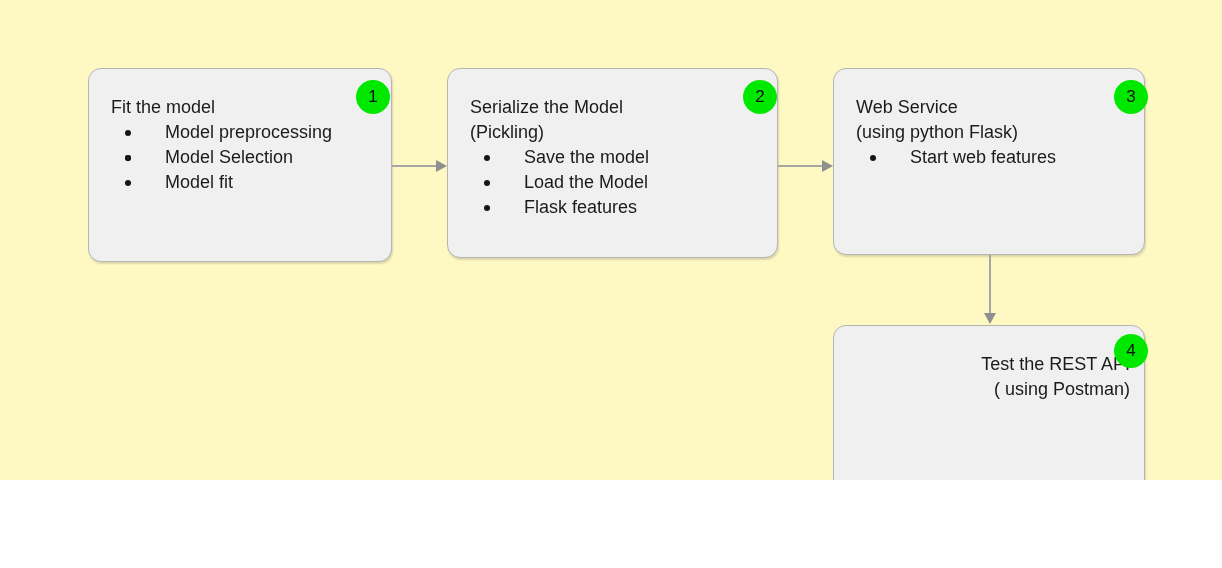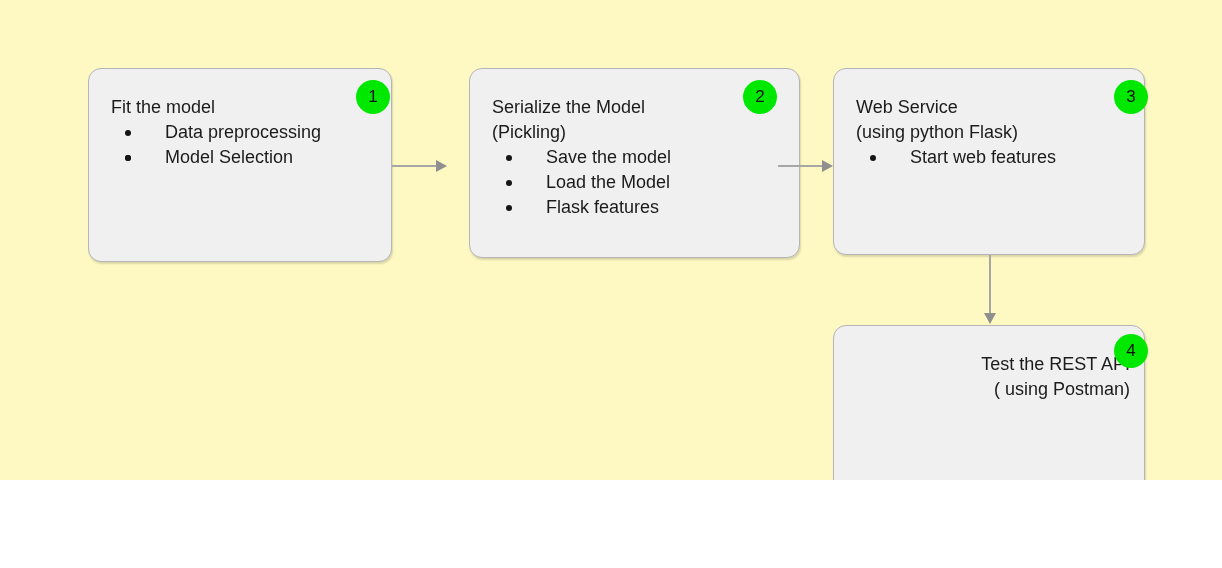--- a/index.html
+++ b/index.html
@@ -107,35 +107,39 @@
 <body>
 
 <div id="canvas">
 
   <div class="node" style="left:88px; top:68px; width:304px; height:194px;">
     <div class="node-body">
       <div class="node-title">Fit the model</div>
       <ul class="bullets">
         <li>
           <span class="dot"></span>
-          <span>Data preprocessing</span>
+          <span>Model preprocessing</span>
         </li>
         <li>
           <span class="dot"></span>
         </li>
         <li>
           <span class="dot"></span>
           <span>Model Selection</span>
         </li>
+        <li>
+          <span class="dot"></span>
+          <span>Model fit</span>
+        </li>
       </ul>
     </div>
   </div>
   <div class="badge" style="left:356px; top:80px;">1</div>
 
-  <div class="node" style="left:469px; top:68px; width:331px; height:190px;">
+  <div class="node" style="left:447px; top:68px; width:331px; height:190px;">
     <div class="node-body">
       <div class="node-title">Serialize the Model
 (Pickling)</div>
       <ul class="bullets">
         <li>
           <span class="dot"></span>
           <span>Save the model</span>
         </li>
         <li>
           <span class="dot"></span>

